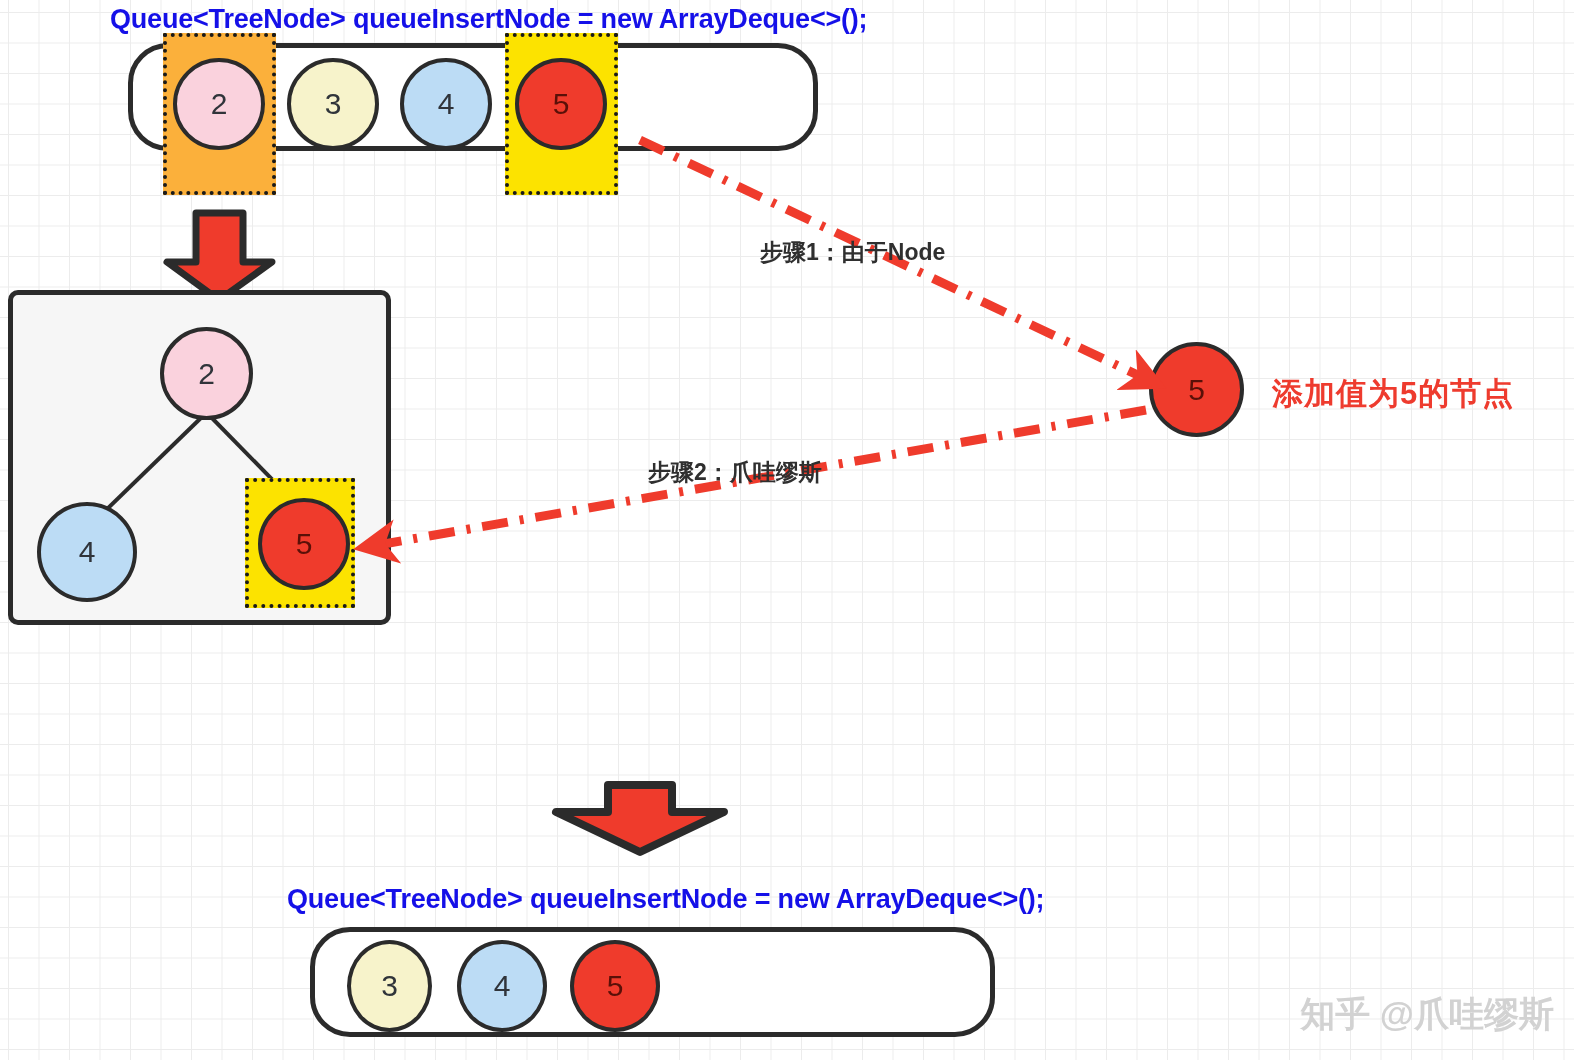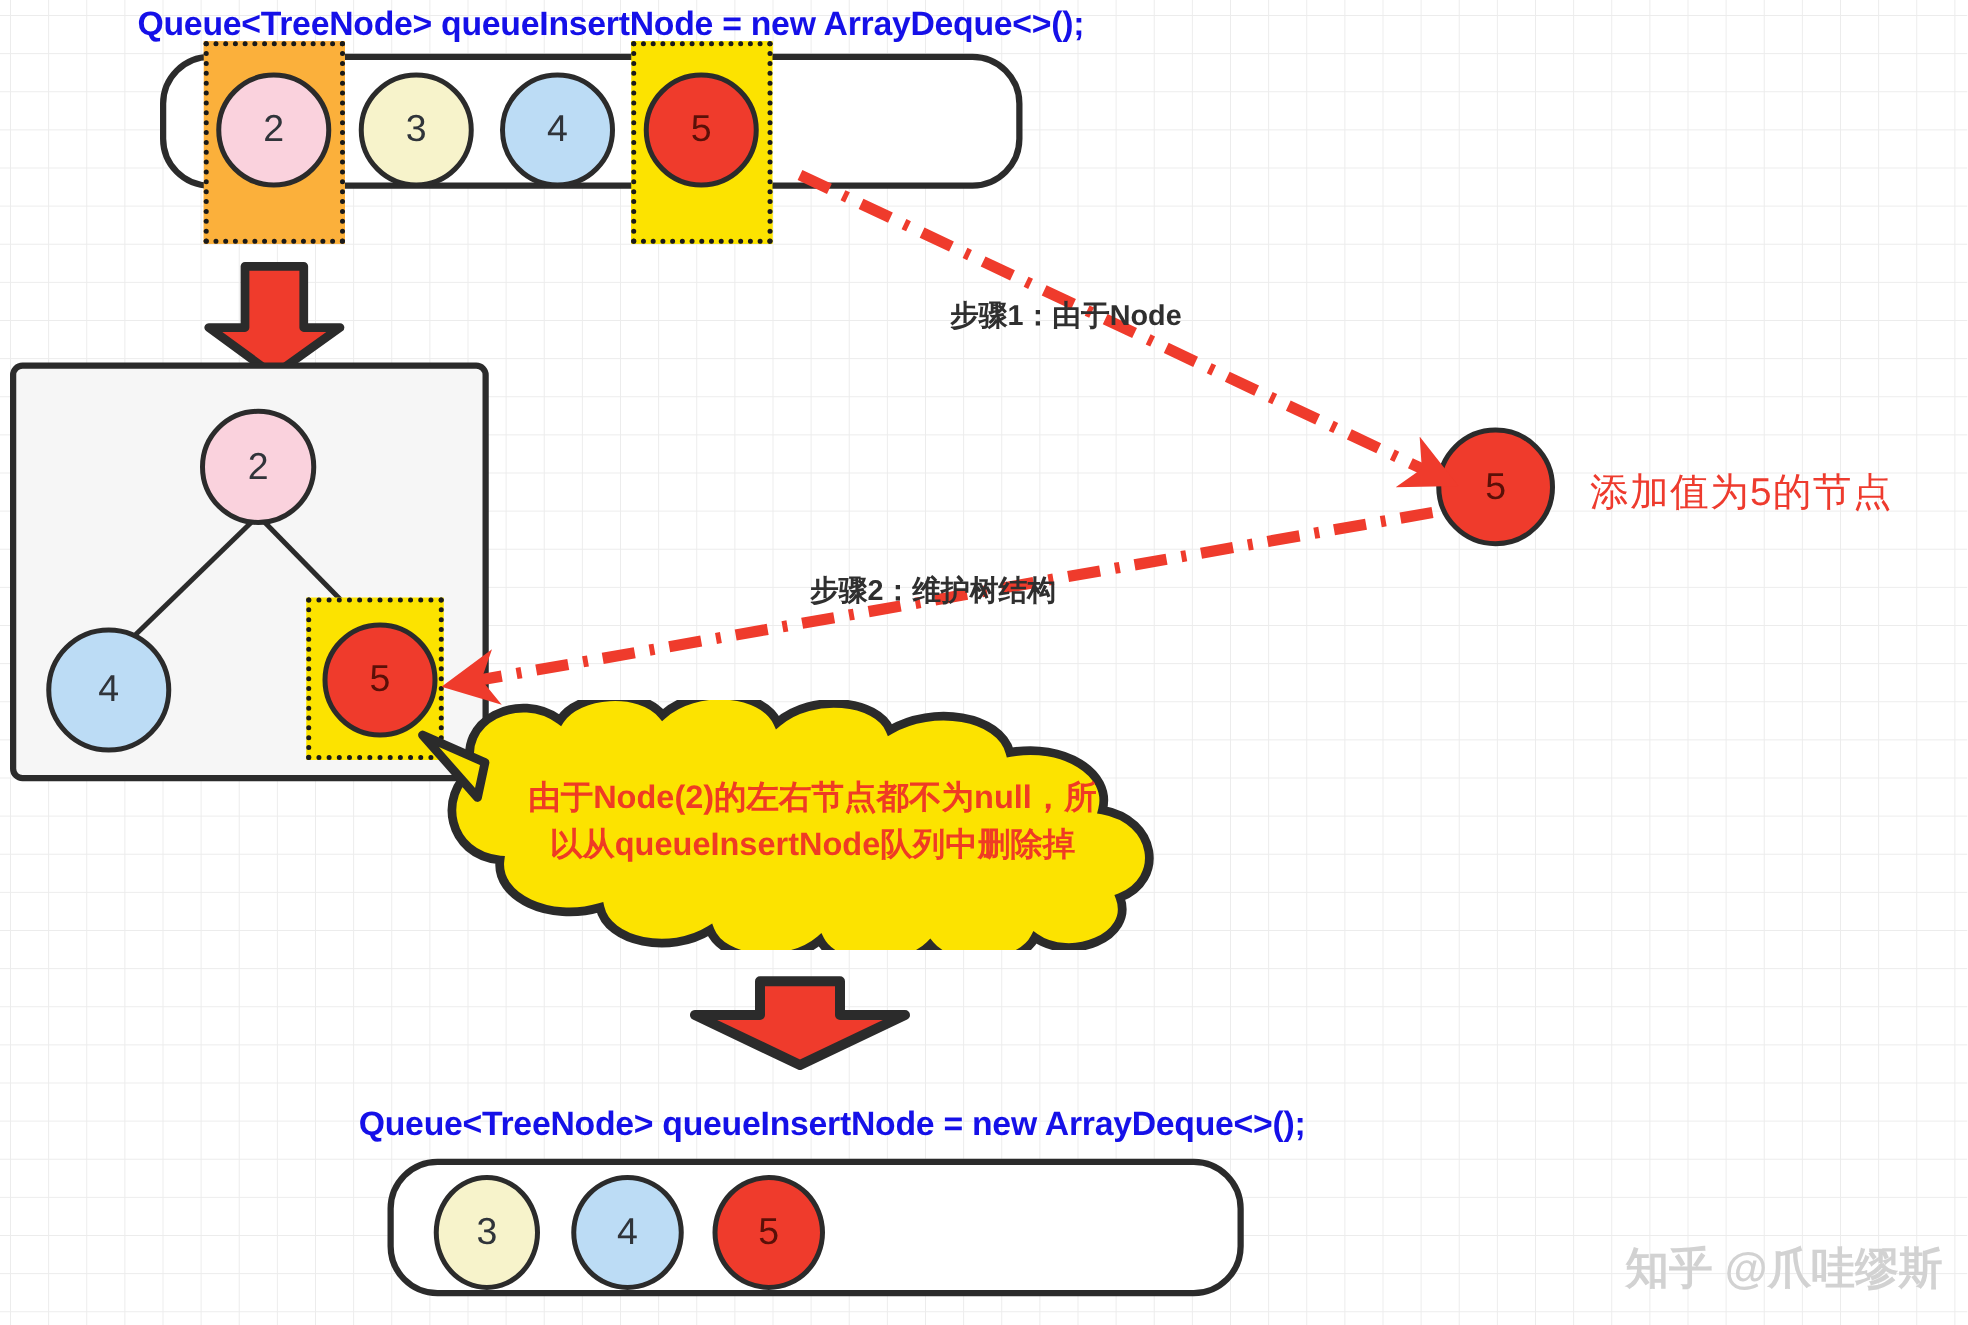--- a/index.html
+++ b/index.html
@@ -96,21 +96,21 @@
     font-weight: bold;
     white-space: nowrap;
     font-family: "Liberation Sans", "DejaVu Sans", sans-serif;
   }
 
   
   .annot-red {
     position: absolute;
     color: #ee3b2e;
     font-size: 31px;
-    font-weight: normal;
+    font-weight: bold;
     white-space: nowrap;
     letter-spacing: 1px;
     font-family: "Liberation Sans", "DejaVu Sans", sans-serif;
   }
 
   
   #cloud-callout {
     position: absolute;
     left: 330px;
     top: 560px;
@@ -206,51 +206,24 @@
         <path d="M0,0 L5,2.5 L0,5 L1.4,2.5 Z" fill="#ef3b2c"></path>
       </marker>
     </defs>
 
     <path d="M1144,378 L640,140" stroke="#ef3b2c" stroke-width="9" stroke-dasharray="26 12 4 12" fill="none" marker-end="url(#redhead)" transform="rotate(180 892 259)"></path>
 
     <path d="M1146,410 L378,545" stroke="#ef3b2c" stroke-width="9" stroke-dasharray="26 12 4 12" fill="none" marker-end="url(#redhead)"></path>
   </svg>
 
   <div class="step-label" style="left:760px; top:237px;">步骤1：由于Node</div>
-  <div class="step-label" style="left:648px; top:457px;">步骤2：维护树结构</div>
+  <div class="step-label" style="left:648px; top:457px;">步骤2：爪哇缪斯</div>
 
   <div class="annot-red" style="left:1272px; top:373px;">添加值为5的节点</div>
 
-  <div id="cloud-callout">
-    <svg width="620" height="200" viewBox="0 0 620 200">
-      <g stroke="#2b2b2b" stroke-width="7" fill="#fce300">
-        <path d="M 48,56
-                 C 34,16 86,-8 118,16
-                 C 132,-6 182,-10 200,12
-                 C 226,-12 280,-8 292,18
-                 C 320,-6 372,0 382,24
-                 C 416,4 470,12 478,42
-                 C 520,34 560,58 552,88
-                 C 596,96 602,144 566,158
-                 C 578,190 526,210 498,190
-                 C 486,214 432,218 414,196
-                 C 392,218 338,216 326,192
-                 C 300,214 248,210 238,184
-                 C 206,204 156,194 150,166
-                 C 110,178 66,158 70,128
-                 C 28,124 20,76 48,56 Z"></path>
-      </g>
-
-      <path d="M 58,50 L 8,28 L 52,78 Z" fill="#fce300" stroke="#2b2b2b" stroke-width="7" stroke-linejoin="round"></path>
-    </svg>
-    <div class="cloud-text">
-      <div>由于Node(2)的左右节点都不为null，所</div>
-      <div>以从queueInsertNode队列中删除掉</div>
-    </div>
-  </div>
 
   <svg class="overlay" viewBox="0 0 1574 1060">
     <g>
       <polygon points="608,785 672,785 672,812 724,812 640,852 556,812 608,812" fill="#ef3b2c" stroke="#2b2b2b" stroke-width="8" stroke-linejoin="round"></polygon>
     </g>
   </svg>
 
   <div class="code-caption" style="left:287px; top:884px;">Queue&lt;TreeNode&gt; queueInsertNode = new ArrayDeque&lt;&gt;();</div>
 
   <div class="queue-box" style="left:310px; top:927px; width:685px; height:110px;"></div>

